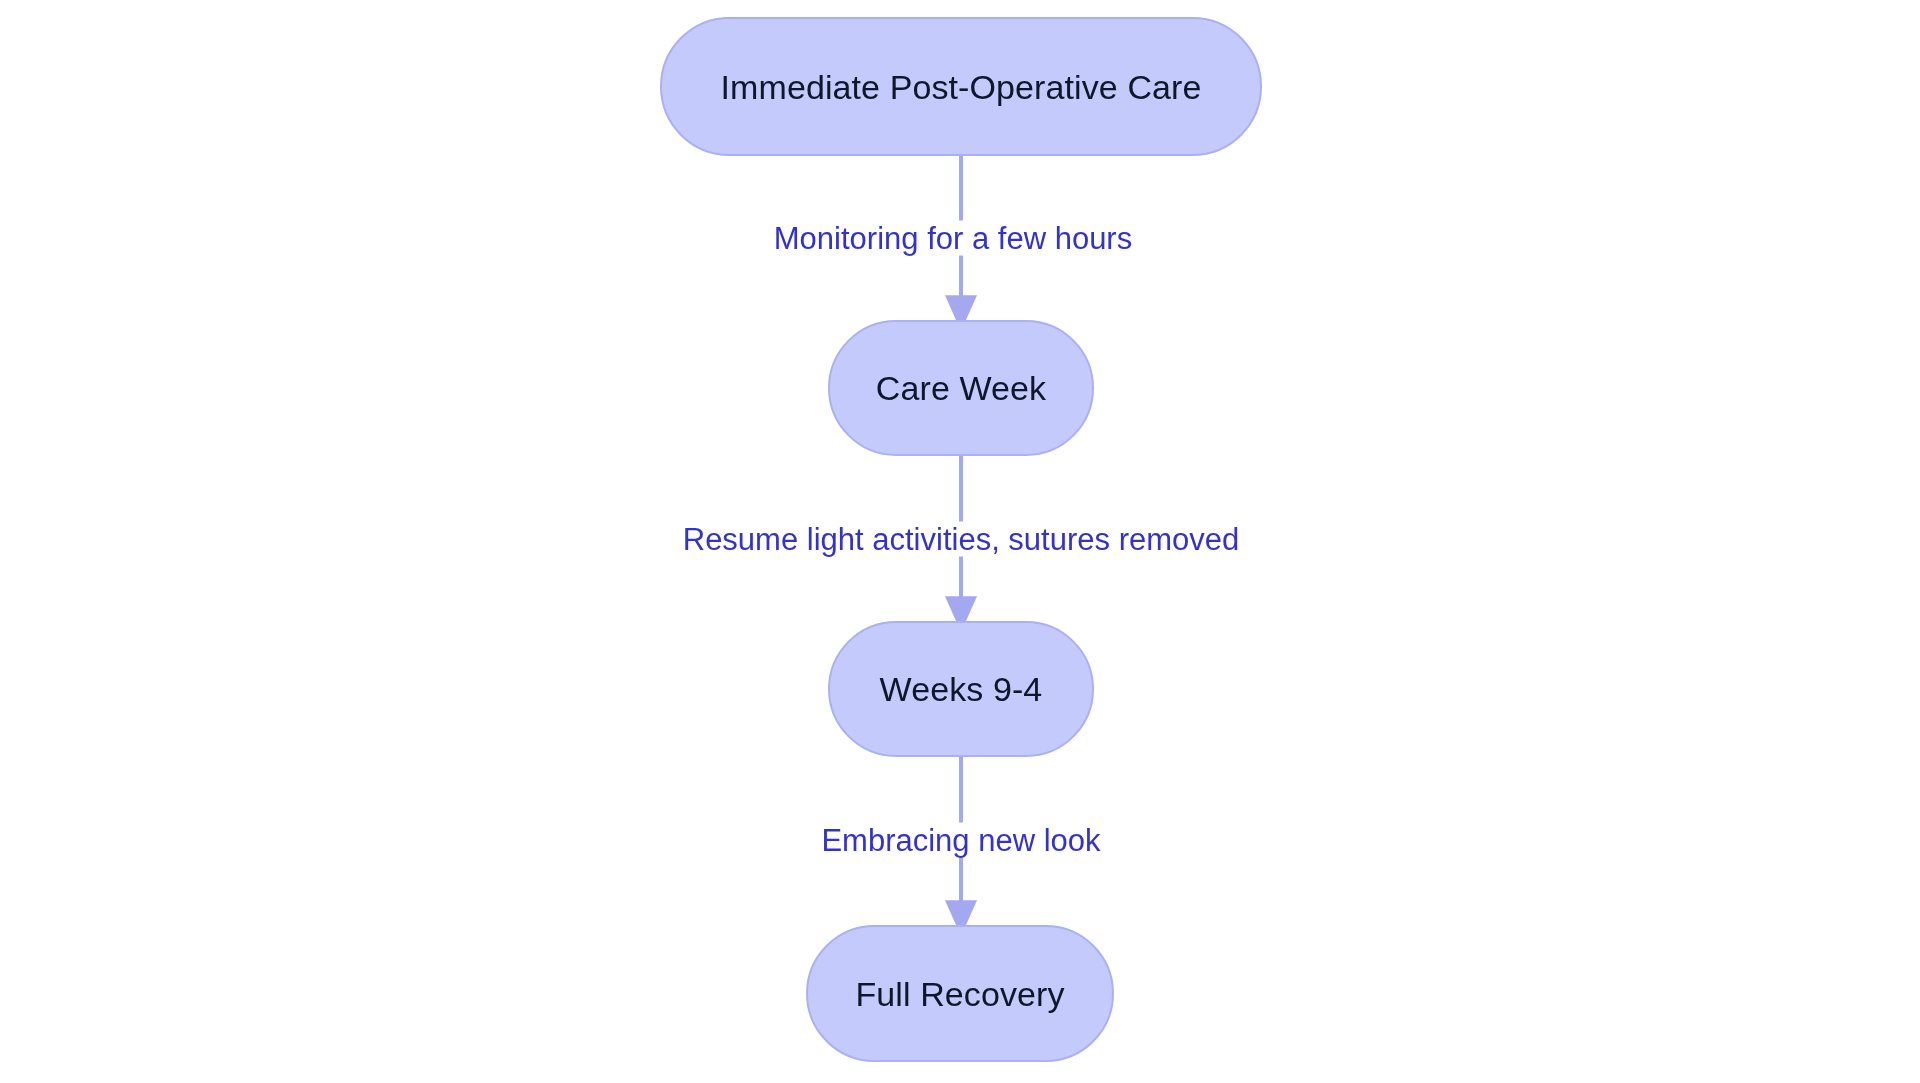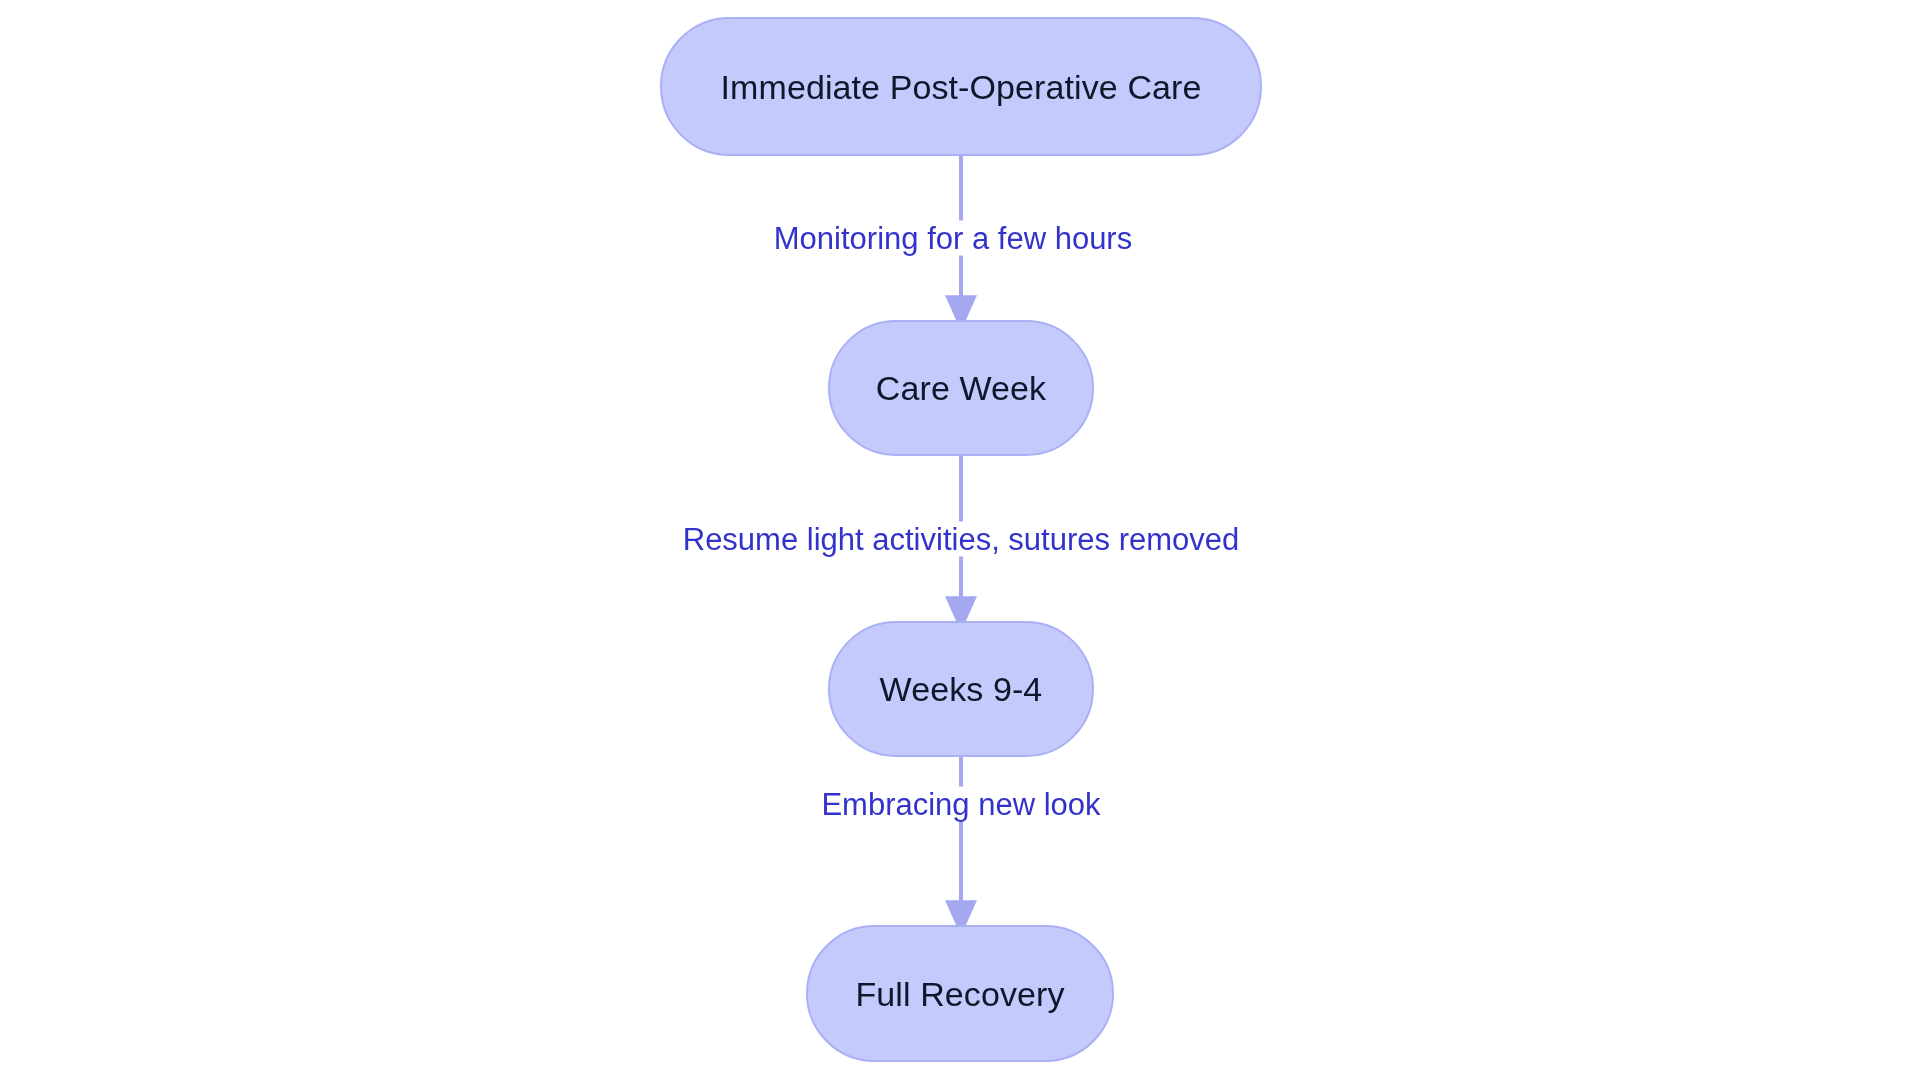--- a/index.html
+++ b/index.html
@@ -87,21 +87,21 @@
     font-weight: 400;
     color: #3333cc;
     white-space: nowrap;
     transform: translate(-50%, -50%);
     line-height: 1;
     background: #ffffff;
     padding: 2px 6px;
   }
   #edge-label-1 { left: 953px; top: 238px; }
   #edge-label-2 { left: 961px; top: 539px; }
-  #edge-label-3 { left: 961px; top: 804px; }
+  #edge-label-3 { left: 961px; top: 840px; }
 </style>
 </head>
 <body>
 
 <div id="flow-root">
 
   <svg id="connector-layer" viewBox="0 0 1920 1083" width="1920" height="1083" xmlns="http://www.w3.org/2000/svg">
     <defs>
       <marker id="arrowhead" markerWidth="9" markerHeight="8" refX="1.2" refY="4" orient="auto" markerUnits="strokeWidth">
         <path d="M0,0 L9,4 L0,8 Z" fill="#a3a8f0"></path>

